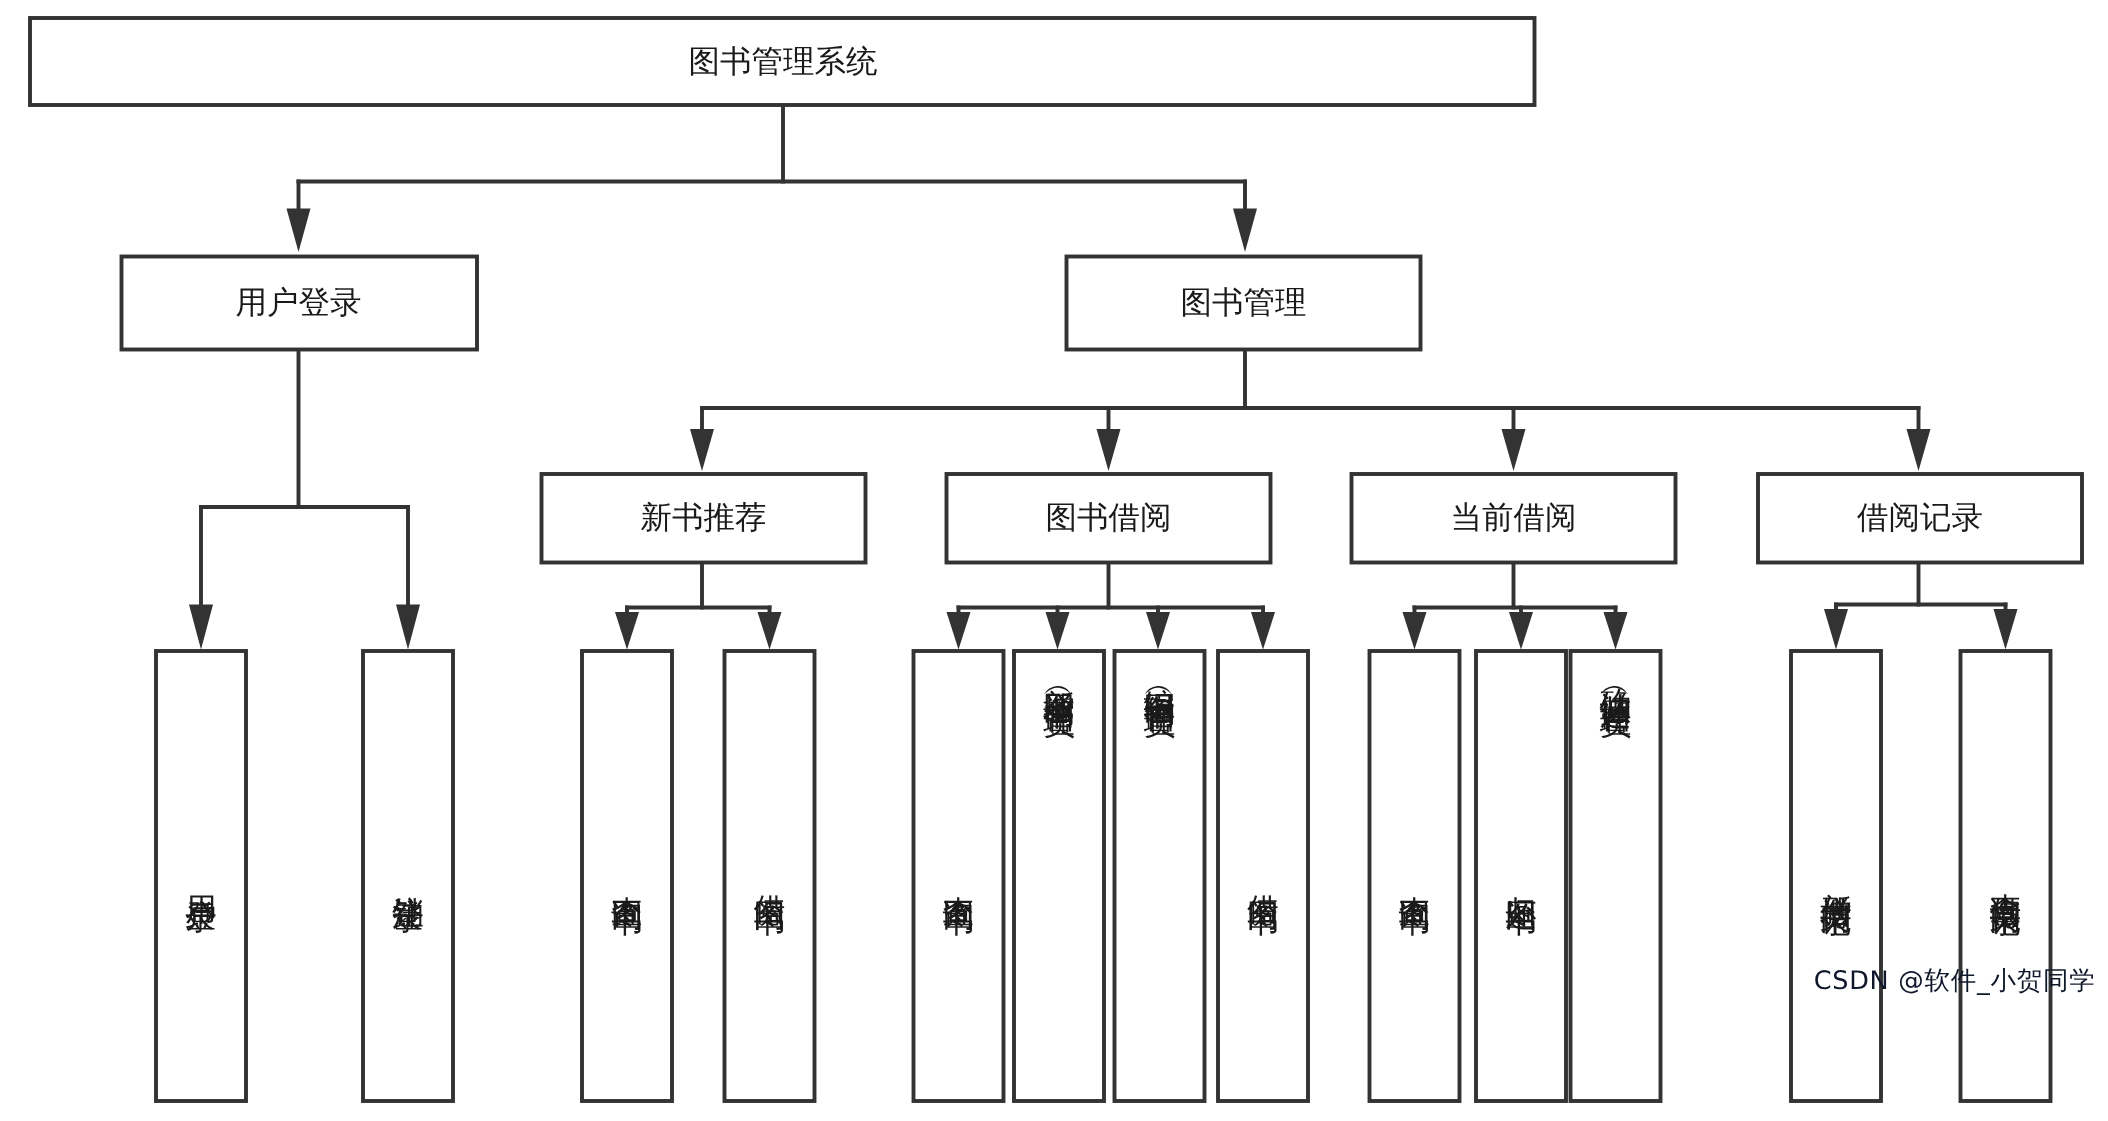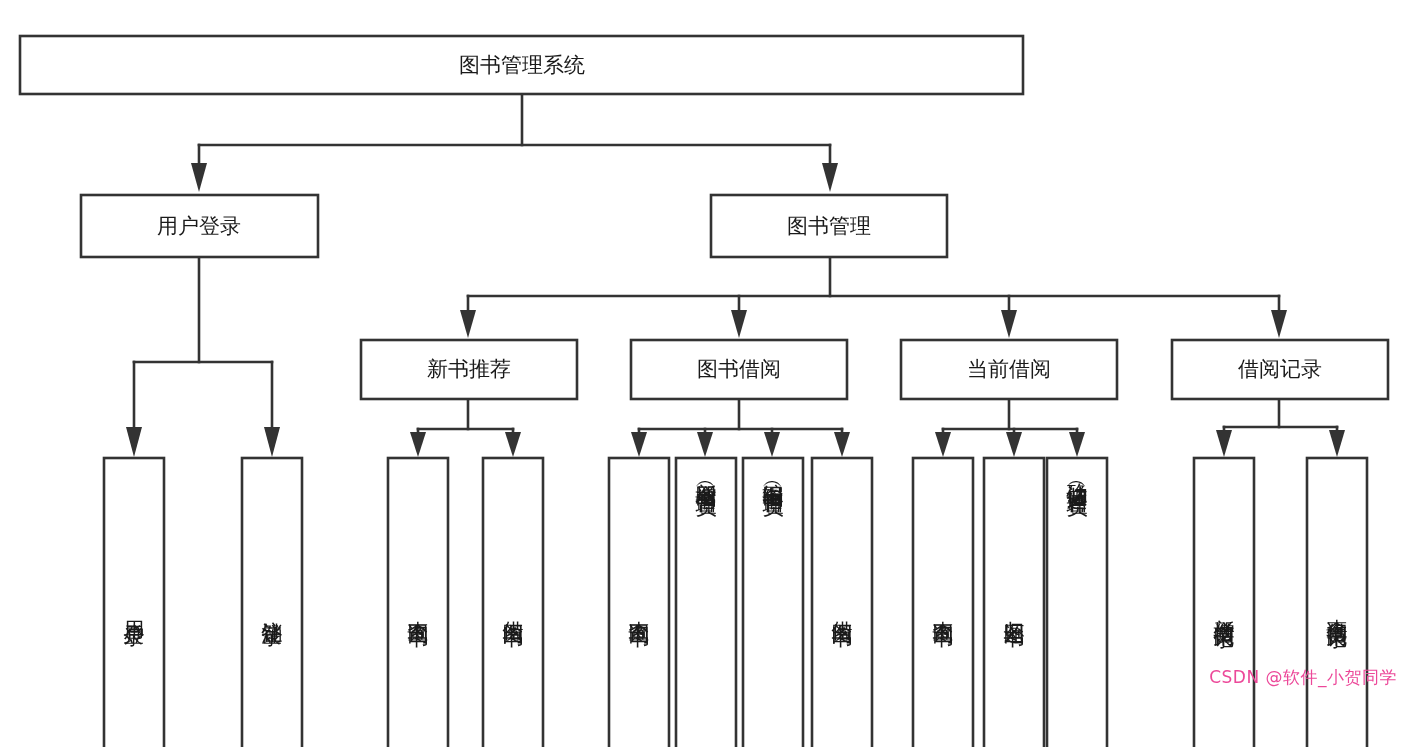--- a/index.html
+++ b/index.html
@@ -11,21 +11,20 @@
     width: 1405px;
     height: 747px;
     font-family: "DejaVu Sans", "Liberation Sans", sans-serif;
     overflow: hidden;
   }
   #diagram-root {
     position: relative;
     width: 1405px;
     height: 671px;
     background: #ffffff;
-    margin-top: 24px;
   }
   svg.diagram {
     display: block;
     width: 1405px;
     height: 747px;
   }
   .node-rect {
     fill: #ffffff;
     stroke: #333333;
     stroke-width: 2.6;
@@ -64,21 +63,21 @@
     color: #1a1a1a;
     white-space: nowrap;
     text-align: center;
   }
   .watermark {
     position: absolute;
     right: 8px;
     bottom: 6px;
     font-family: "DejaVu Sans", "Liberation Sans", sans-serif;
     font-size: 17px;
-    color: #ec4899;
+    color: #0f172a;
     letter-spacing: 0.5px;
     white-space: nowrap;
   }
 </style>
 </head>
 <body>
 
 <div id="diagram-root">
 
   <svg class="diagram" viewBox="0 0 1405 747">

